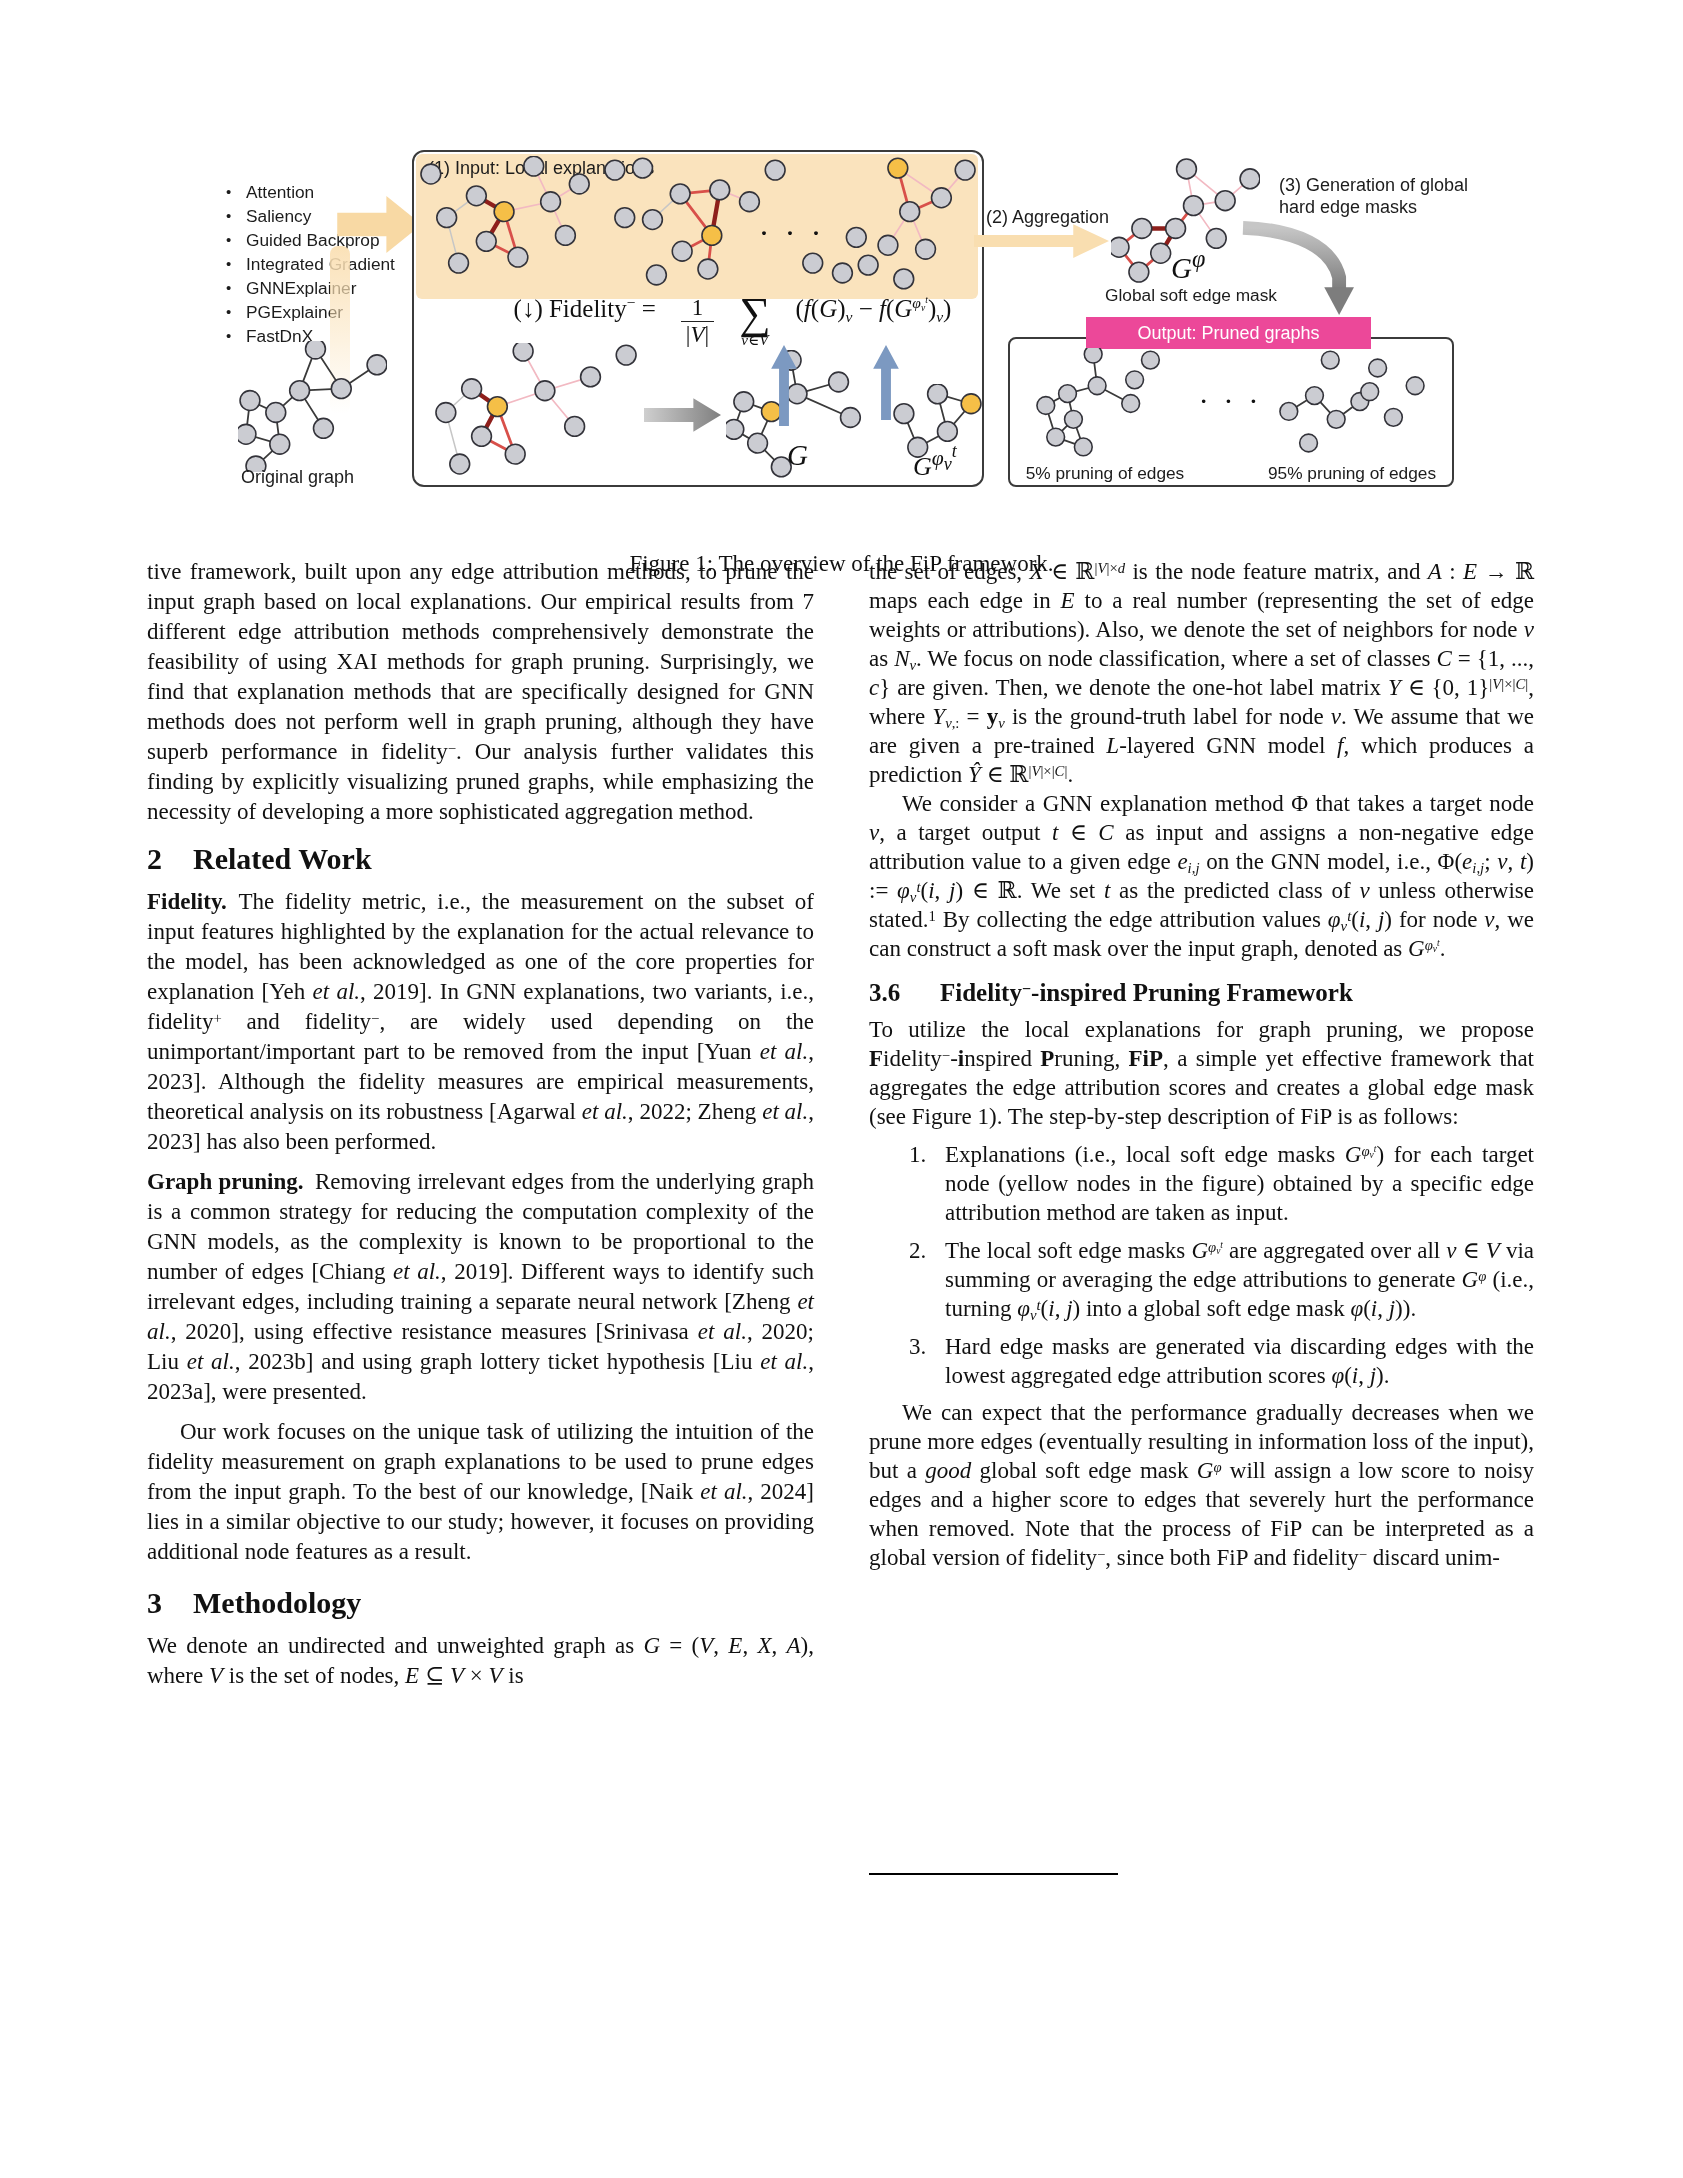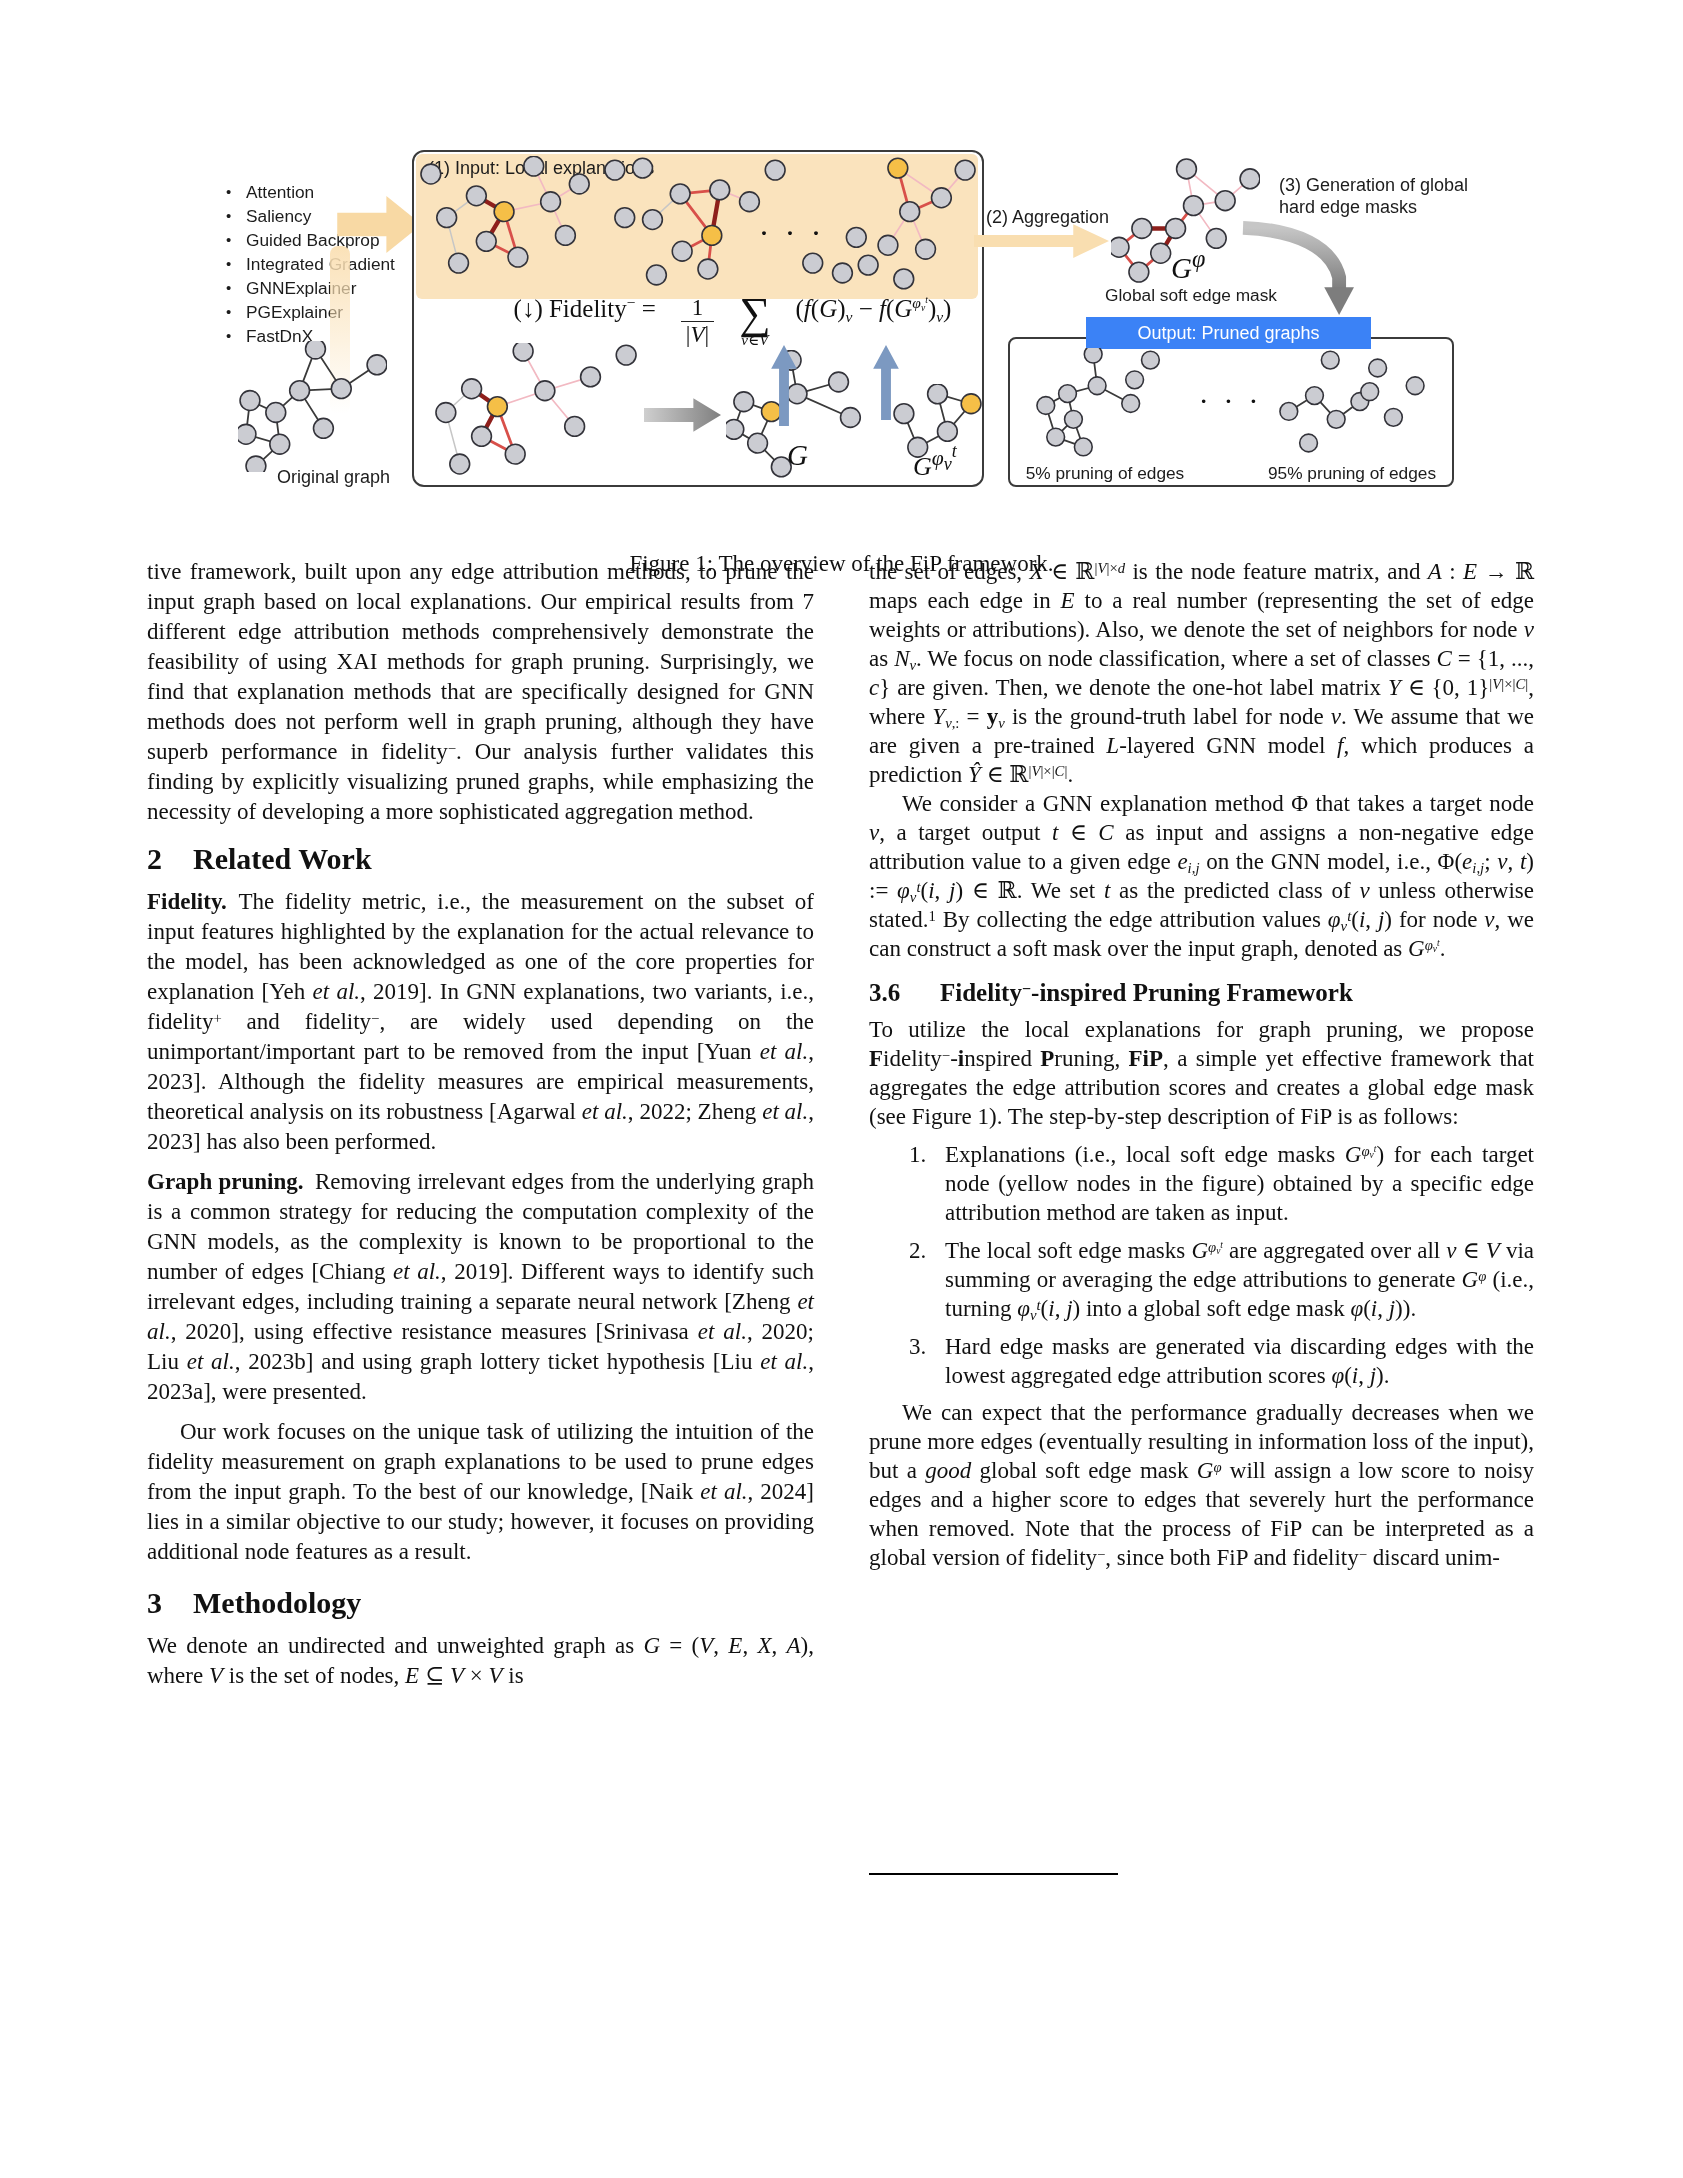--- a/index.html
+++ b/index.html
@@ -9,21 +9,21 @@
   
   .fig-sans{font-family:"Liberation Sans","DejaVu Sans",sans-serif;color:#1c1c1c;}
   .methods{list-style:none;margin:0;padding:0;font-size:17.3px;line-height:24px;}
   .methods li{padding-left:22px;position:relative;}
   .methods li::before{content:"•";position:absolute;left:2px;font-size:15px;}
   .vband{background:linear-gradient(to bottom,rgba(250,224,180,.95),rgba(250,224,180,0));border-radius:8px;}
   .panel{border:2.5px solid #3b3b3b;border-radius:12px;background:#fff;box-sizing:border-box;}
   .band{background:#fae3bd;border-radius:6px;}
   .ptitle{font-size:18px;font-weight:normal;}
   .dots{font-size:24px;letter-spacing:6px;font-weight:bold;color:#111;}
-  .blackbar{background:#3b82f6;color:#fff;font-size:18px;text-align:center;line-height:32px;}
+  .blackbar{background:#ec4899;color:#fff;font-size:18px;text-align:center;line-height:32px;}
   .small-label{font-size:17.3px;text-align:center;}
   .mathlab{font-size:29px;line-height:30px;}
   .mathlab i{font-family:"Liberation Serif","DejaVu Serif",serif;}
   .caption{width:100%;text-align:center;font-size:23px;margin-top:28px;}
   
   .formula{display:flex;align-items:flex-start;justify-content:center;gap:25px;font-size:25px;}
   .frac{display:inline-flex;flex-direction:column;align-items:center;font-size:23px;line-height:26px;}
   .fden{border-top:1.7px solid #222;padding:0 5px;}
   .fsum{display:inline-flex;flex-direction:column;align-items:center;}
   .fsig{font-size:44px;line-height:38px;}
@@ -95,21 +95,21 @@
       <circle class="gn" cx="140" cy="24" r="10"></circle>
     <circle class="gn" cx="104" cy="48" r="10"></circle>
       <circle class="gn" cx="62" cy="50" r="10"></circle>
     <circle class="gn" cx="86" cy="88" r="10"></circle>
       <circle class="gn" cx="38" cy="72" r="10"></circle>
     <circle class="gn" cx="12" cy="60" r="10"></circle>
       <circle class="gn" cx="8" cy="94" r="10"></circle>
     <circle class="gn" cx="42" cy="104" r="10"></circle>
       <circle class="gn" cx="18" cy="126" r="10"></circle>
   </svg>
-  <div class="fig-sans abs" style="left:241px;top:467px;width:149px;font-size:18px;text-align:right;">Original graph</div>
+  <div class="fig-sans abs" style="left:241px;top:467px;width:149px;font-size:18px;text-align:left;">Original graph</div>
 
   <div class="panel abs" style="left:412px;top:150px;width:572px;height:337px;"></div>
   <div class="band abs" style="left:416px;top:154px;width:562px;height:145px;"></div>
   <div class="ptitle fig-sans abs" style="left:428px;top:158px;">(1) Input: Local explanations</div>
 
   <svg class="abs" style="left:417px;top:156px;" width="560" height="139" viewBox="0 0 566 140">
 
     <line class="ep" x1="135" y1="46" x2="118" y2="10"></line>
       <line class="ep" x1="135" y1="46" x2="164" y2="28"></line>
     <line class="ep" x1="135" y1="46" x2="150" y2="80"></line>

